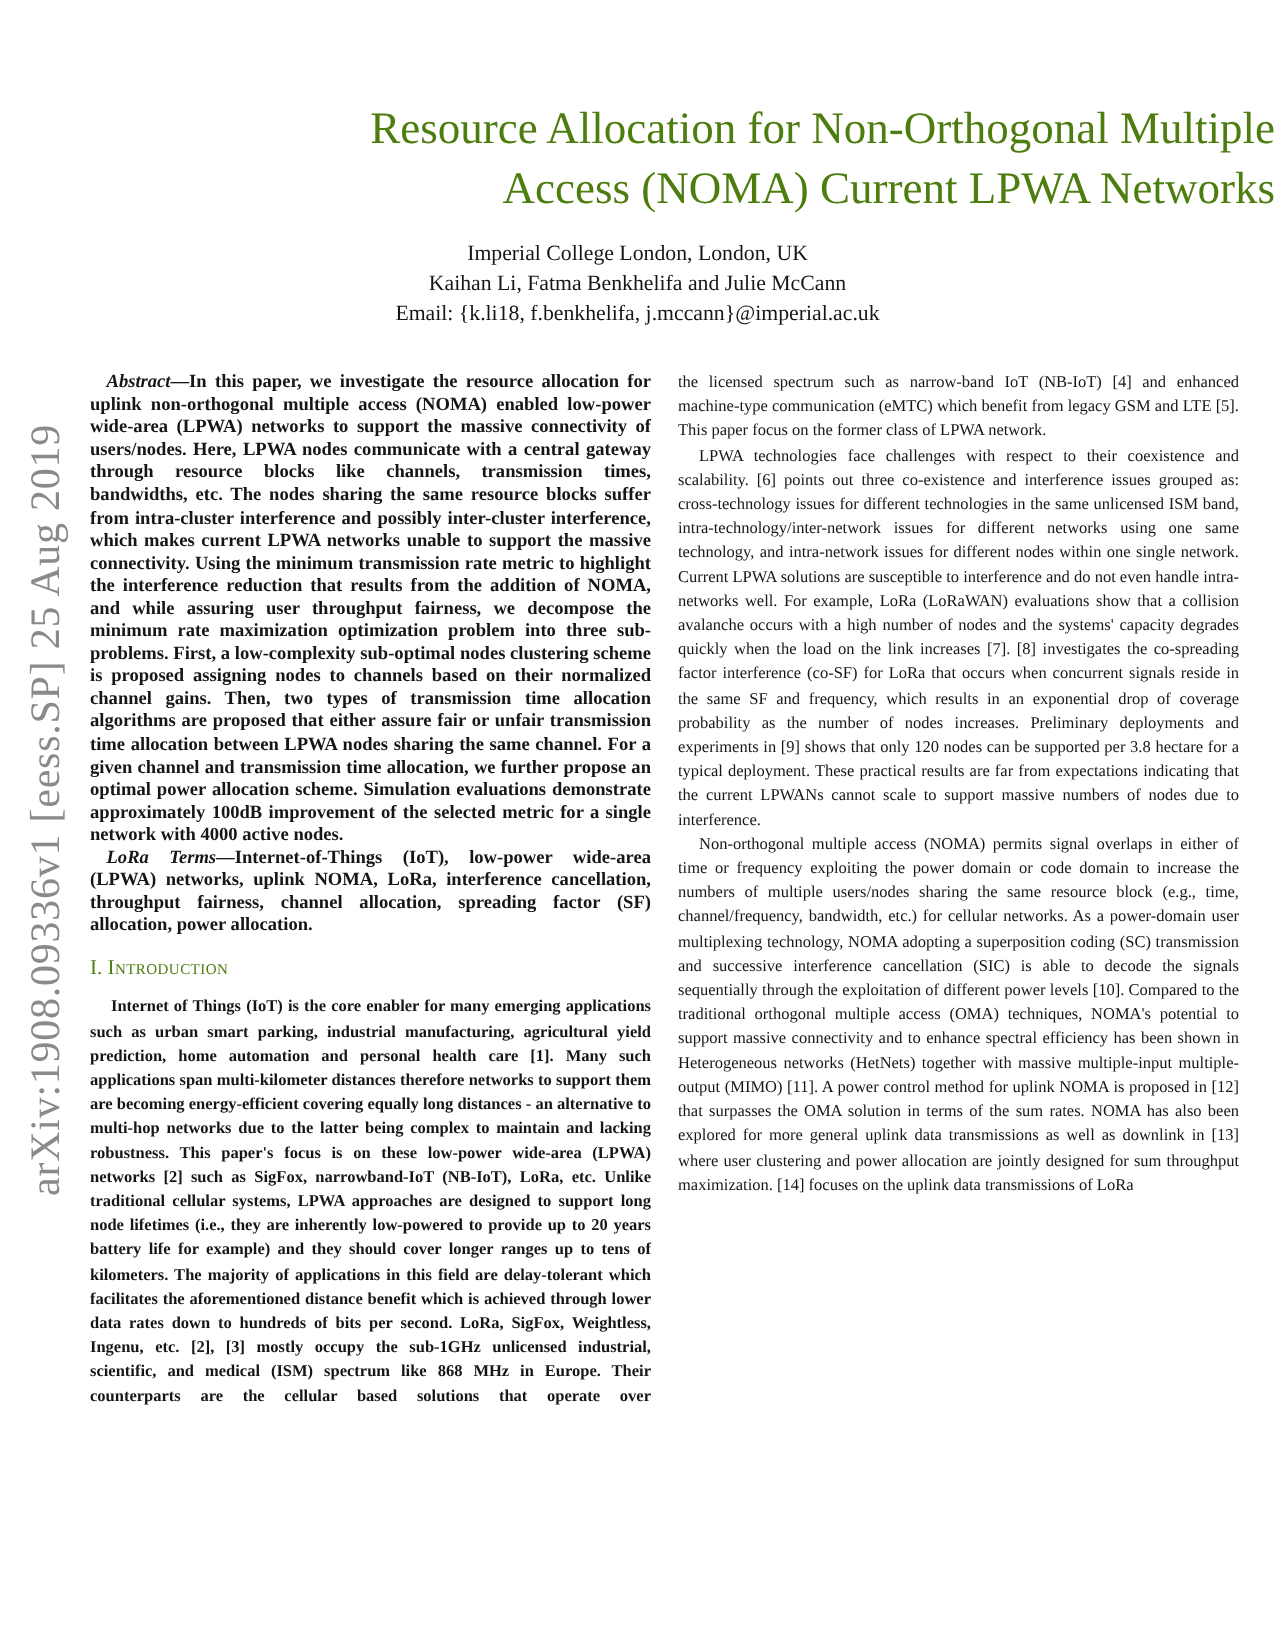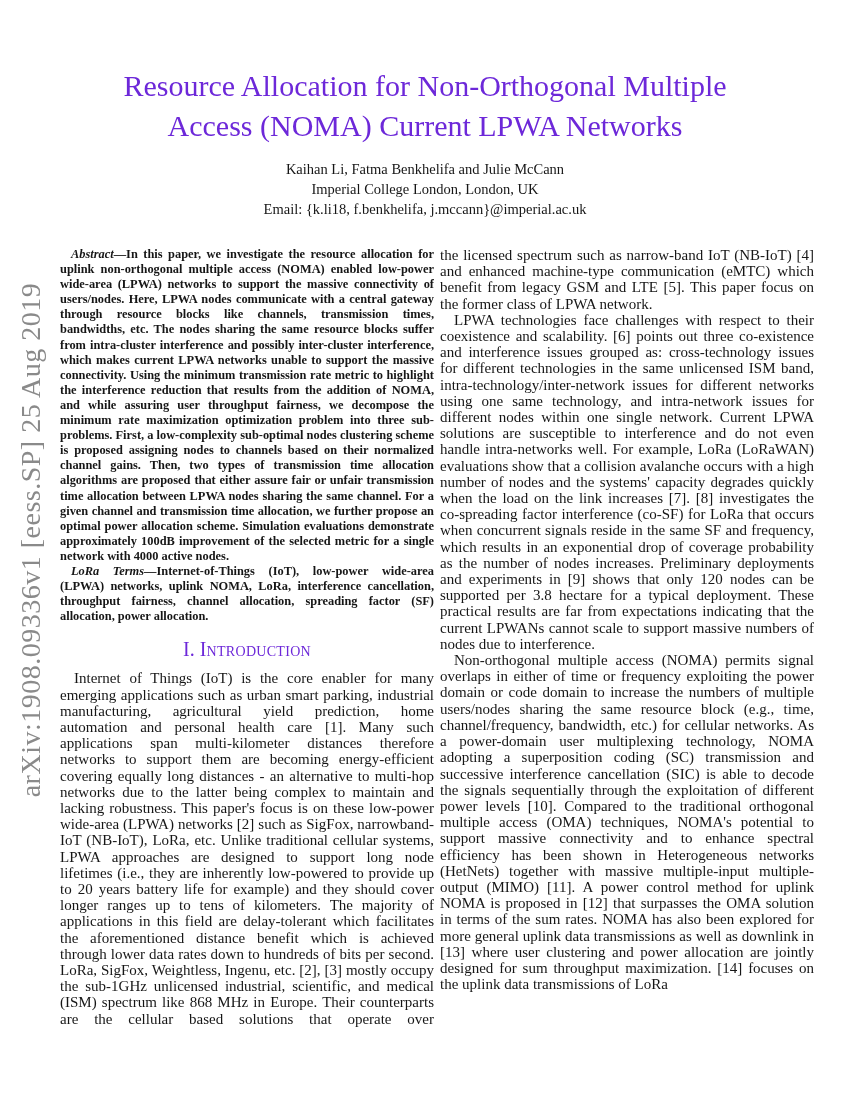--- a/index.html
+++ b/index.html
@@ -36,85 +36,85 @@
 
   
   .header {
     padding-top: 66px;
     text-align: center;
   }
   .title-line {
     font-size: 30px;
     line-height: 40px;
     font-weight: normal;
-    color: #6d28d9;
+    color: #4d7c0f;
+    text-align: right;
   }
   .byline {
     margin-top: 13px;
     font-size: 14.5px;
     line-height: 20px;
     color: #161616;
   }
   .byline div { white-space: nowrap; }
 
   
   .columns {
     display: flex;
-    gap: 6px;
+    gap: 18px;
     margin: 28px 0 0 60px;
     width: 766px;
   }
   .col { width: 374px; }
 
   p.abs {
     font-size: 12.4px;
     line-height: 15.1px;
     font-weight: bold;
     text-align: justify;
     text-indent: 11px;
   }
   p.abs .lead {
     font-style: italic;
   }
 
   h2.sect {
     margin: 14px 0 9px 0;
-    text-align: center;
-    font-size: 20px;
+    font-size: 14px;
     font-weight: normal;
-    color: #6d28d9;
+    color: #4d7c0f;
   }
   h2.sect .sc { font-variant: small-caps; letter-spacing: 0.3px; }
 
   p.body-par {
-    font-size: 15px;
+    font-size: 11px;
     line-height: 16.2px;
     text-align: justify;
     text-indent: 14px;
   }
-  p.body-par.cont-break { text-align-last: justify; }
+  p.body-par.cont-break { text-align-last: justify; font-weight: bold; }
   p.body-par.no-indent { text-indent: 0; }
 </style>
 </head>
 <body>
 
 <div class="page">
 
   <div class="arxiv-strip">
     <span class="arxiv-text">arXiv:1908.09336v1 [eess.SP] 25 Aug 2019</span>
   </div>
 
   <div class="header">
     <h1>
       <div class="title-line">Resource Allocation for Non-Orthogonal Multiple</div>
       <div class="title-line">Access (NOMA) Current LPWA Networks</div>
     </h1>
     <div class="byline">
+      <div>Imperial College London, London, UK</div>
       <div>Kaihan Li, Fatma Benkhelifa and Julie McCann</div>
-      <div>Imperial College London, London, UK</div>
       <div>Email: {k.li18, f.benkhelifa, j.mccann}@imperial.ac.uk</div>
     </div>
   </div>
 
   <div class="columns">
 
     <div class="col">
       <p class="abs"><span class="lead">Abstract</span><span>—In this paper, we investigate the resource allocation for uplink non-orthogonal multiple access (NOMA) enabled low-power wide-area (LPWA) networks to support the massive connectivity of users/nodes. Here, LPWA nodes communicate with a central gateway through resource blocks like channels, transmission times, bandwidths, etc. The nodes sharing the same resource blocks suffer from intra-cluster interference and possibly inter-cluster interference, which makes current LPWA networks unable to support the massive connectivity. Using the minimum transmission rate metric to highlight the interference reduction that results from the addition of NOMA, and while assuring user throughput fairness, we decompose the minimum rate maximization optimization problem into three sub-problems. First, a low-complexity sub-optimal nodes clustering scheme is proposed assigning nodes to channels based on their normalized channel gains. Then, two types of transmission time allocation algorithms are proposed that either assure fair or unfair transmission time allocation between LPWA nodes sharing the same channel. For a given channel and transmission time allocation, we further propose an optimal power allocation scheme. Simulation evaluations demonstrate approximately 100dB improvement of the selected metric for a single network with 4000 active nodes.</span></p>
 
       <p class="abs"><span class="lead">LoRa Terms</span><span>—Internet-of-Things (IoT), low-power wide-area (LPWA) networks, uplink NOMA, LoRa, interference cancellation, throughput fairness, channel allocation, spreading factor (SF) allocation, power allocation.</span></p>

